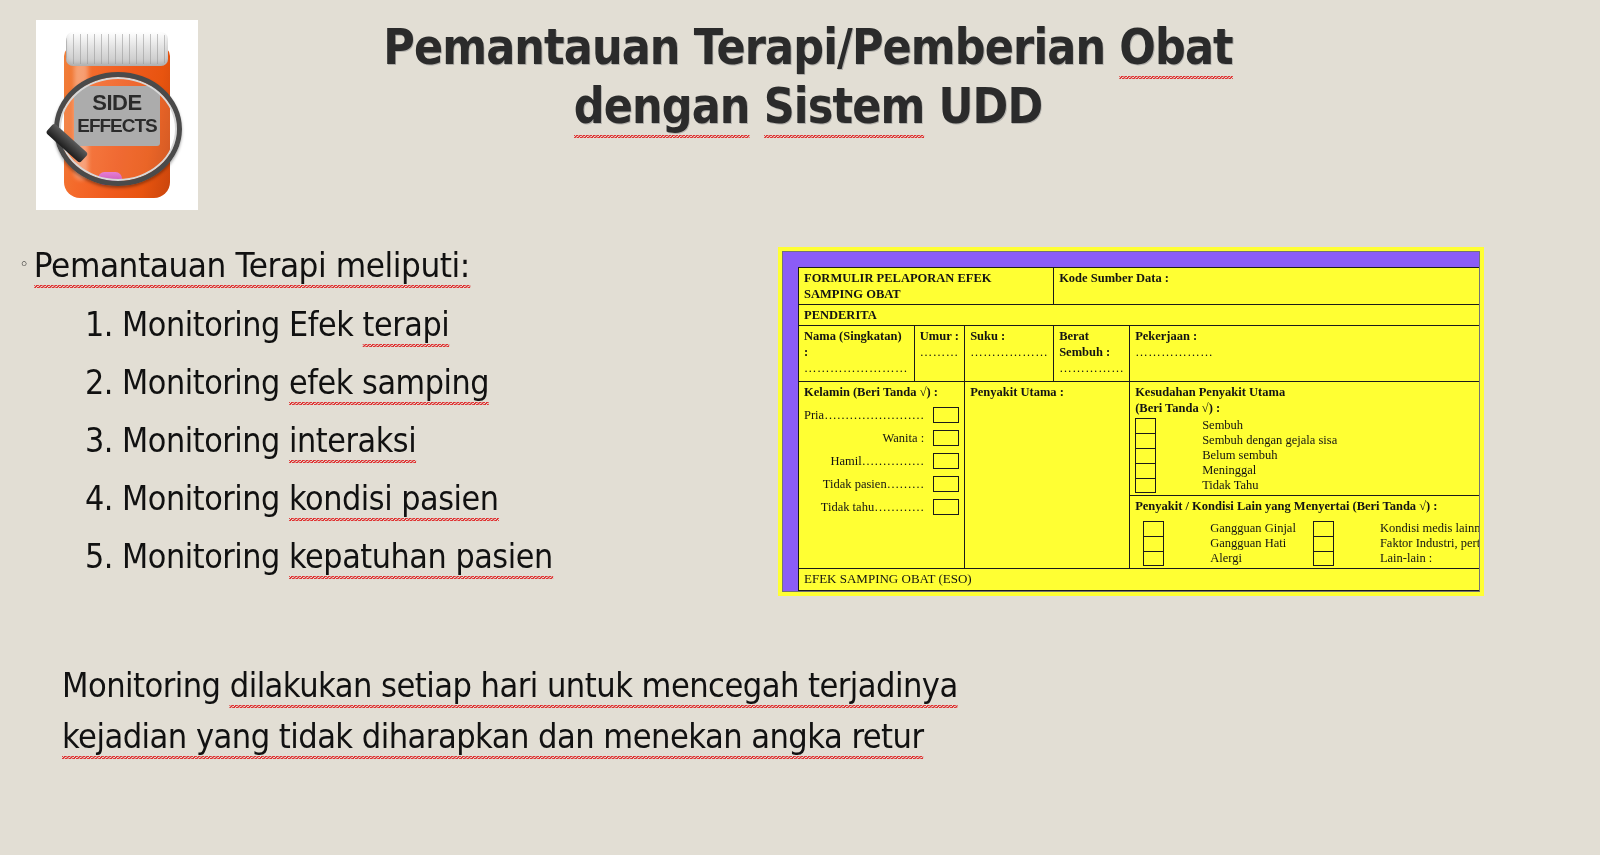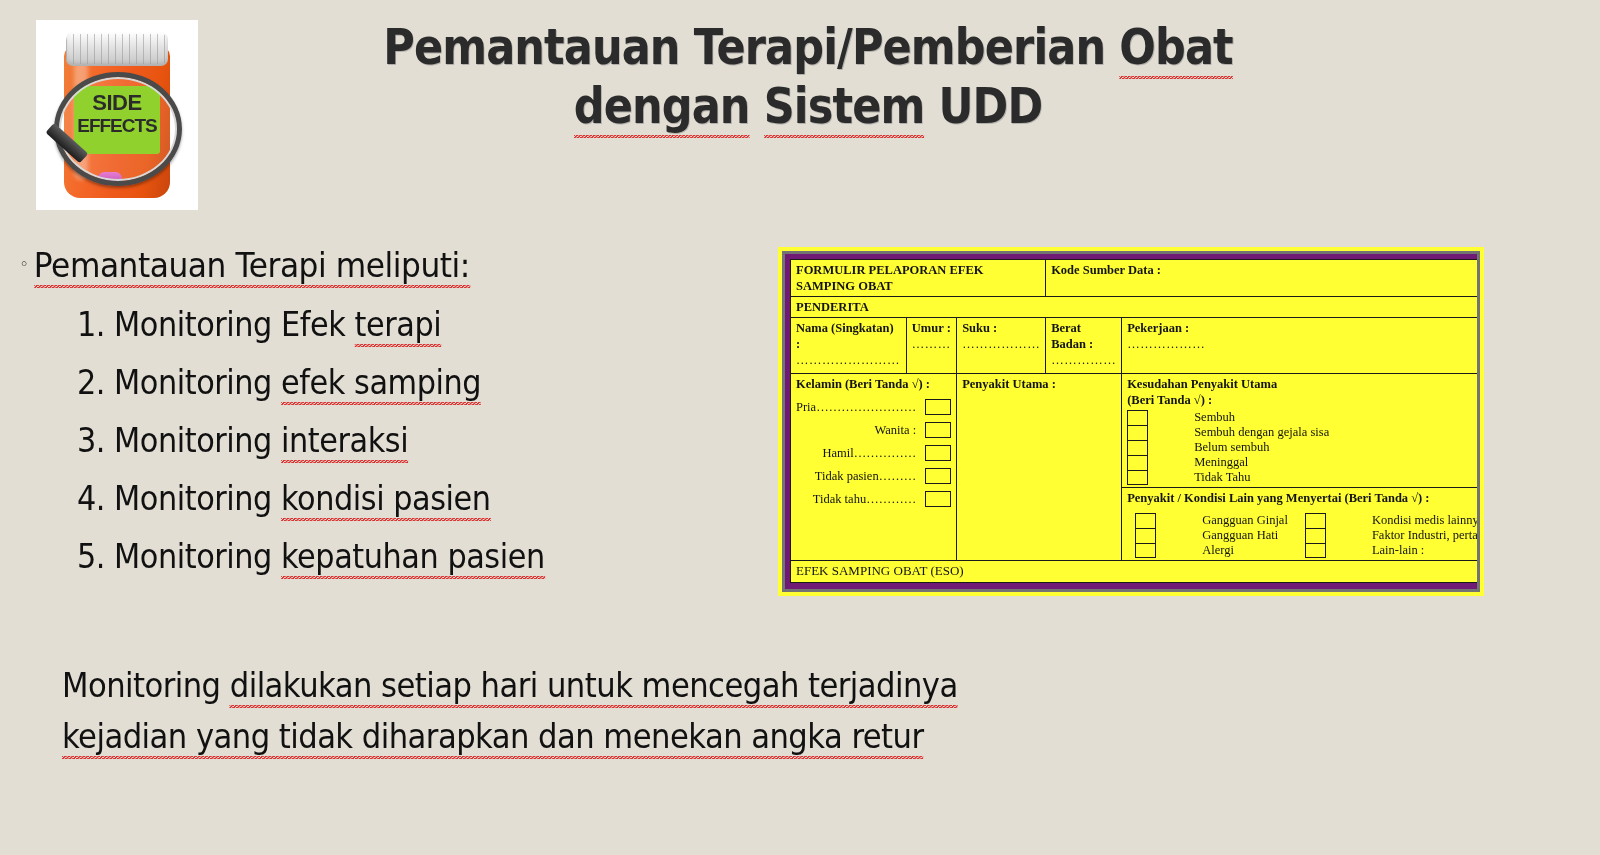--- a/index.html
+++ b/index.html
@@ -61,22 +61,22 @@
     width: 102px;
     height: 30px;
     background: repeating-linear-gradient(90deg, rgba(150,150,150,0.55) 0 1px, rgba(0,0,0,0) 1px 7px);
     border-radius: 7px;
   }
   .label {
     position: absolute;
     left: 38px;
     top: 66px;
     width: 86px;
-    height: 68px;
-    background: #84cc16;
+    height: 60px;
+    background: #a3a3a3;
     border-radius: 3px;
   }
   .label-t1, .label-t2 {
     position: absolute;
     left: 0; right: 0;
     text-align: center;
     font-family: "Liberation Sans", sans-serif;
     font-weight: bold;
     color: #141414;
     letter-spacing: -0.5px;
@@ -152,21 +152,21 @@
     transform-origin: left center;
     padding-left: 6px;
   }
   .lead .bullet {
     display: inline-block;
     font-size: 17px;
     vertical-align: 7px;
     margin-right: 6px;
   }
   .numlist {
-    margin: 12px 0 0 4px;
+    margin: 12px 0 0 12px;
     padding: 0;
     list-style: none;
   }
   .numlist li {
     font-size: 33px;
     line-height: 1.76;
     white-space: nowrap;
     letter-spacing: -0.5px;
     padding-left: 64px;
     transform: scaleX(0.92);
@@ -211,24 +211,24 @@
     height: 349px;
     background: #ffff33;
     padding: 4px;
     box-sizing: border-box;
     border: 0;
     overflow: hidden;
   }
   .form-black {
     width: 100%;
     height: 100%;
-    border: 3px solid #737373;
+    border: 1px solid #737373;
     box-sizing: border-box;
-    background: #701a75;
-    padding: 5px;
+    background: #8b5cf6;
+    padding: 15px;
     overflow: hidden;
   }
   .form-tbl {
     width: 100%;
     border-collapse: collapse;
     background: #ffff33;
     font-family: "Liberation Serif", serif;
     color: #131313;
   }
   .form-tbl td {
@@ -344,21 +344,21 @@
       </td>
       <td style="width:11%">
         <div class="b">Umur :</div>
         <div class="dots cellpad">………</div>
       </td>
       <td style="width:19%">
         <div class="b">Suku :</div>
         <div class="dots cellpad">………………</div>
       </td>
       <td style="width:18%">
-        <div class="b">Berat Badan :</div>
+        <div class="b">Berat Sembuh :</div>
         <div class="dots cellpad">……………</div>
       </td>
       <td style="width:21%">
         <div class="b">Pekerjaan :</div>
         <div class="dots cellpad">………………</div>
       </td>
     </tr>
     <tr>
 
       <td colspan="2" rowspan="2">

